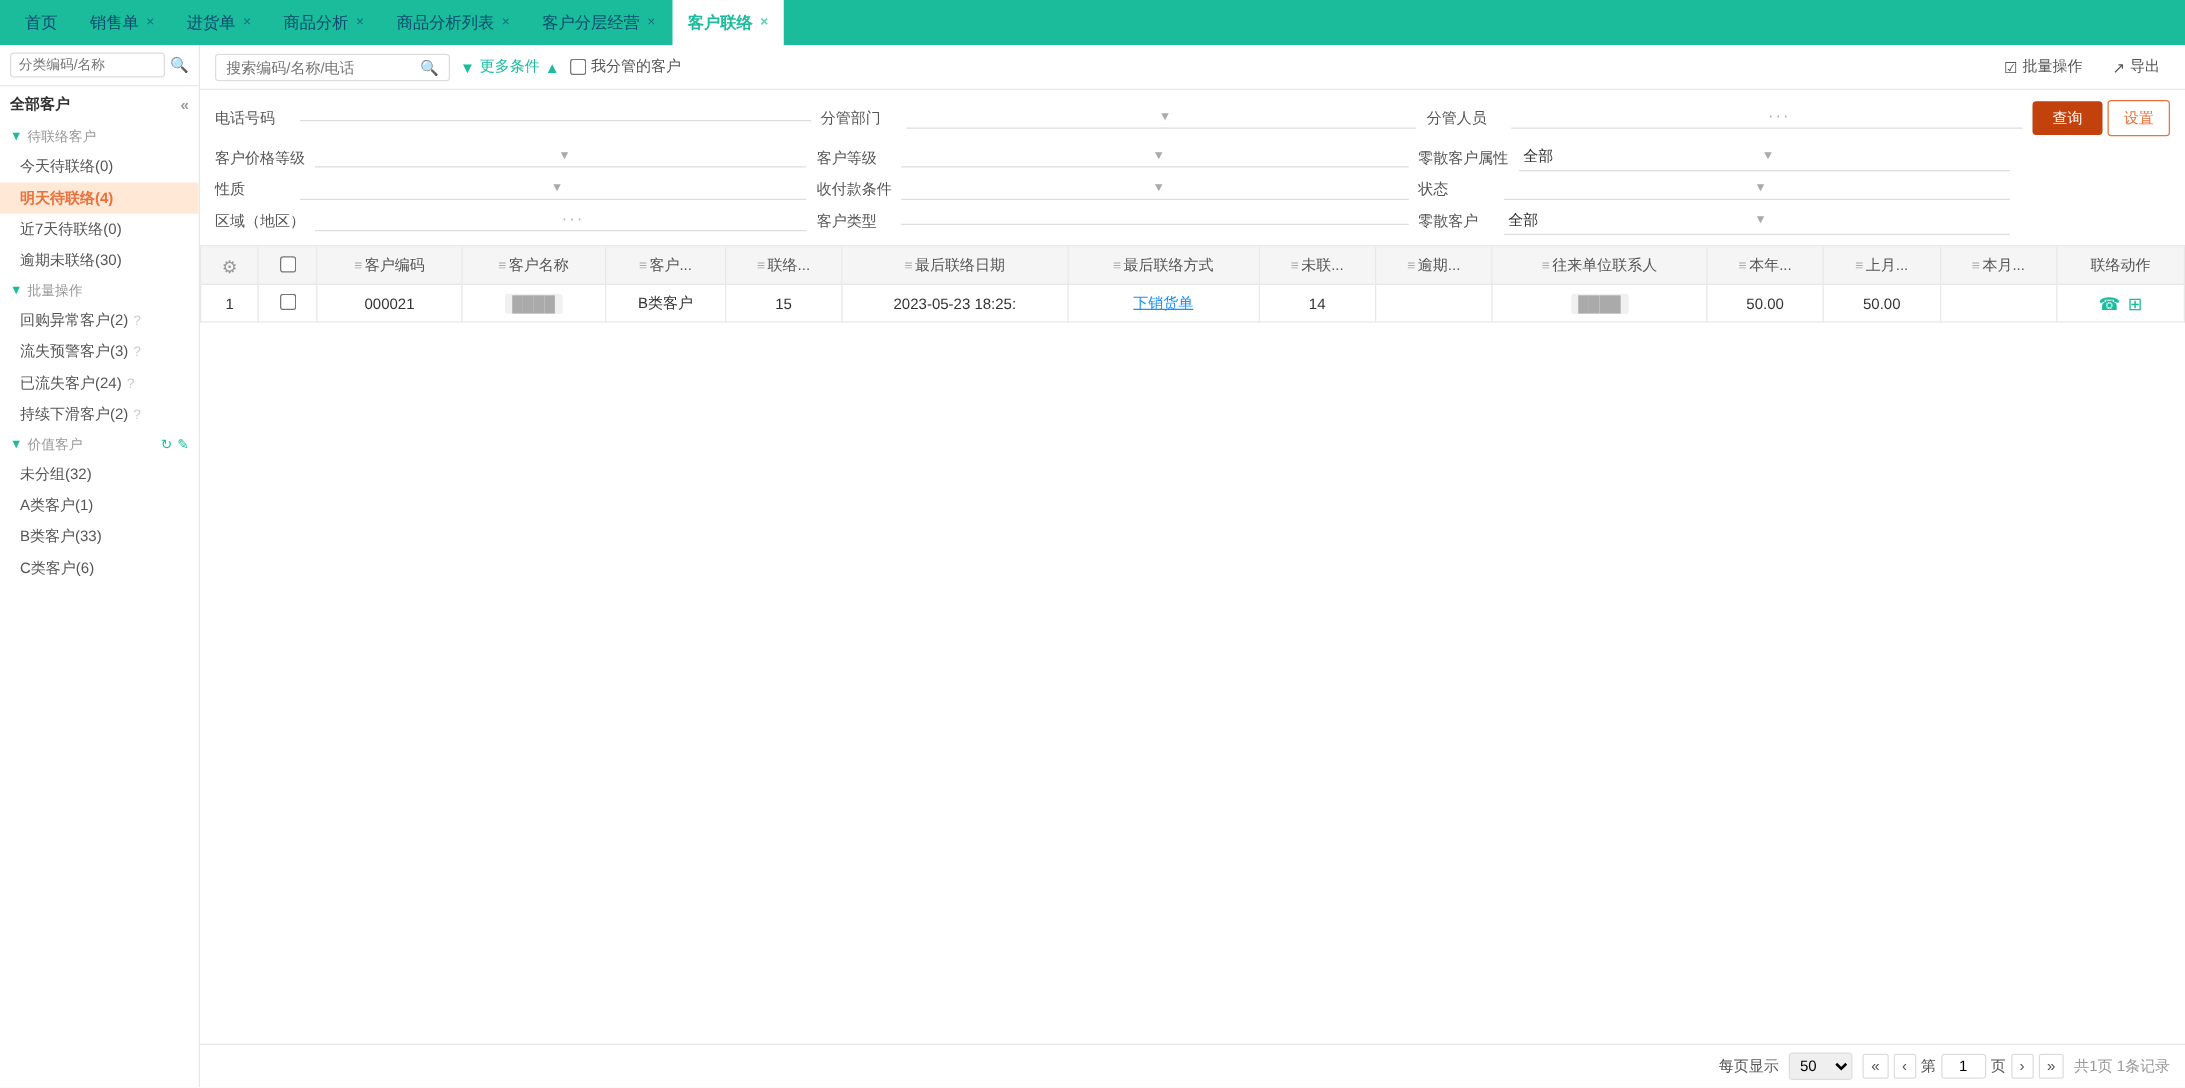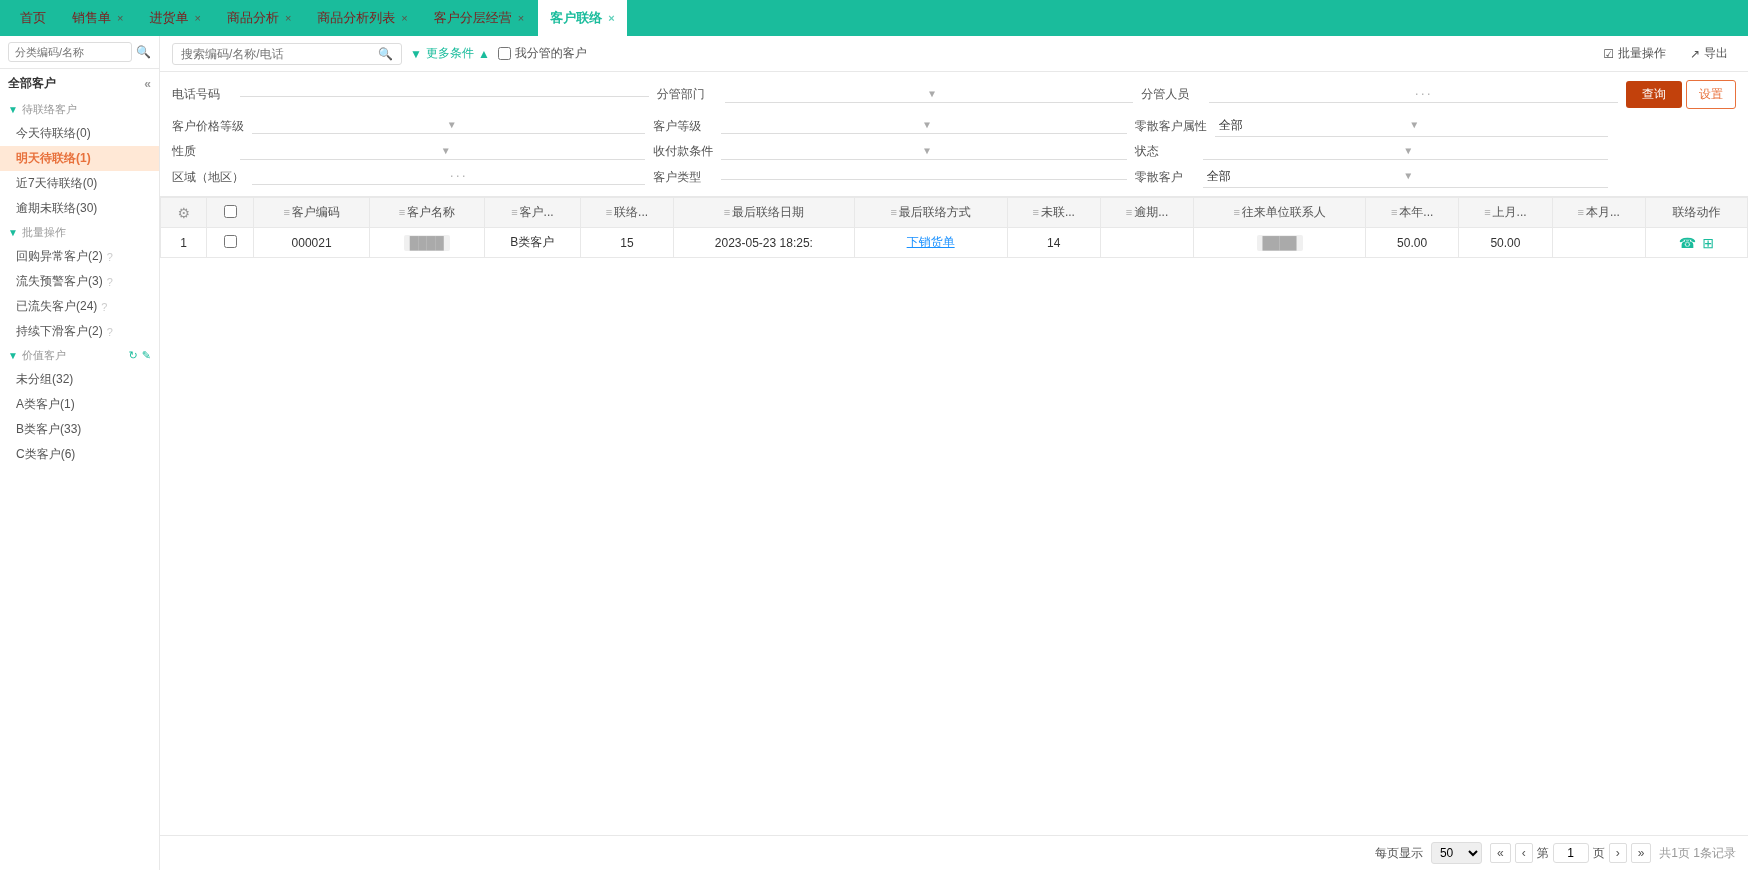--- a/index.html
+++ b/index.html
@@ -8,21 +8,21 @@
     
     .top-nav {
       background: #1abc9c;
       display: flex;
       align-items: center;
       height: 36px;
       padding: 0 8px;
       gap: 2px;
     }
     .nav-item {
-      color: #7f1d1d;
+      color: #0c4a6e;
       padding: 0 12px;
       height: 36px;
       display: flex;
       align-items: center;
       cursor: pointer;
       font-size: 13px;
       white-space: nowrap;
     }
     .nav-item.active {
       background: #fff;
@@ -120,21 +120,21 @@
       align-items: center;
       gap: 8px;
       flex-shrink: 0;
     }
     .search-input-wrap {
       display: flex;
       align-items: center;
       border: 1px solid #ddd;
       border-radius: 3px;
       padding: 3px 8px;
-      width: 230px;
+      width: 188px;
     }
     .search-input-wrap input {
       border: none;
       outline: none;
       font-size: 12px;
       width: 100%;
       color: #999;
     }
     .search-icon-btn { color: #999; cursor: pointer; }
     .filter-btn {
@@ -361,21 +361,21 @@
     </div>
 
     <div class="sidebar-group-title">
       <span class="triangle">▼</span>
       <span>待联络客户</span>
     </div>
     <div class="sidebar-item">
       <span>今天待联络(0)</span>
     </div>
     <div class="sidebar-item active">
-      <span>明天待联络(1)</span>
+      <span>明天待联络(4)</span>
     </div>
     <div class="sidebar-item">
       <span>近7天待联络(0)</span>
     </div>
     <div class="sidebar-item">
       <span>逾期未联络(30)</span>
     </div>
 
     <div class="sidebar-group-title">
       <span class="triangle">▼</span>

